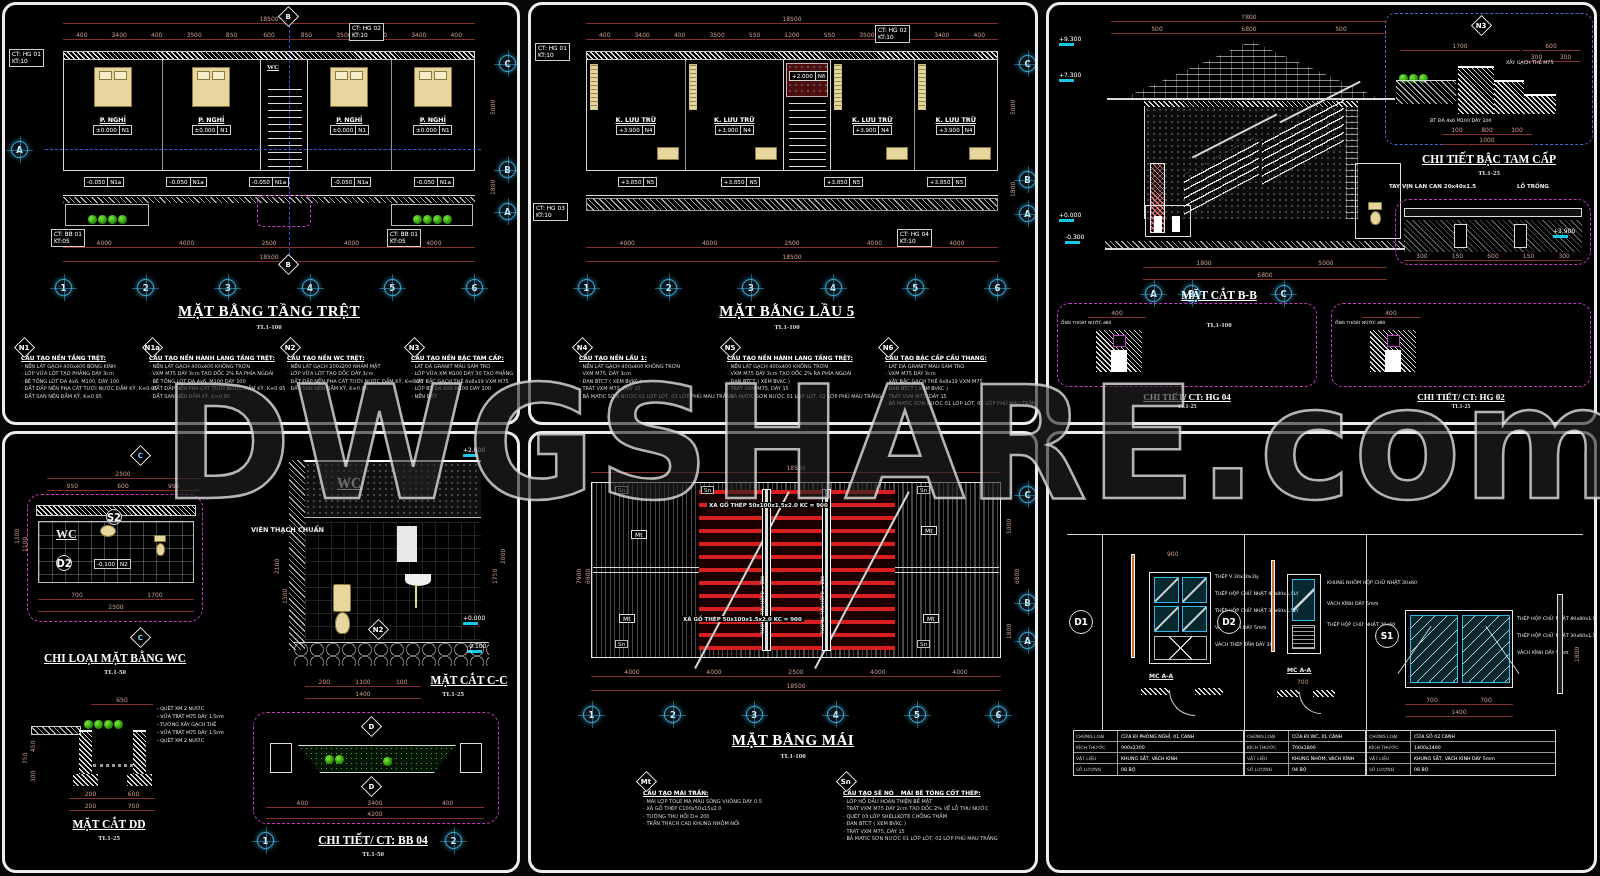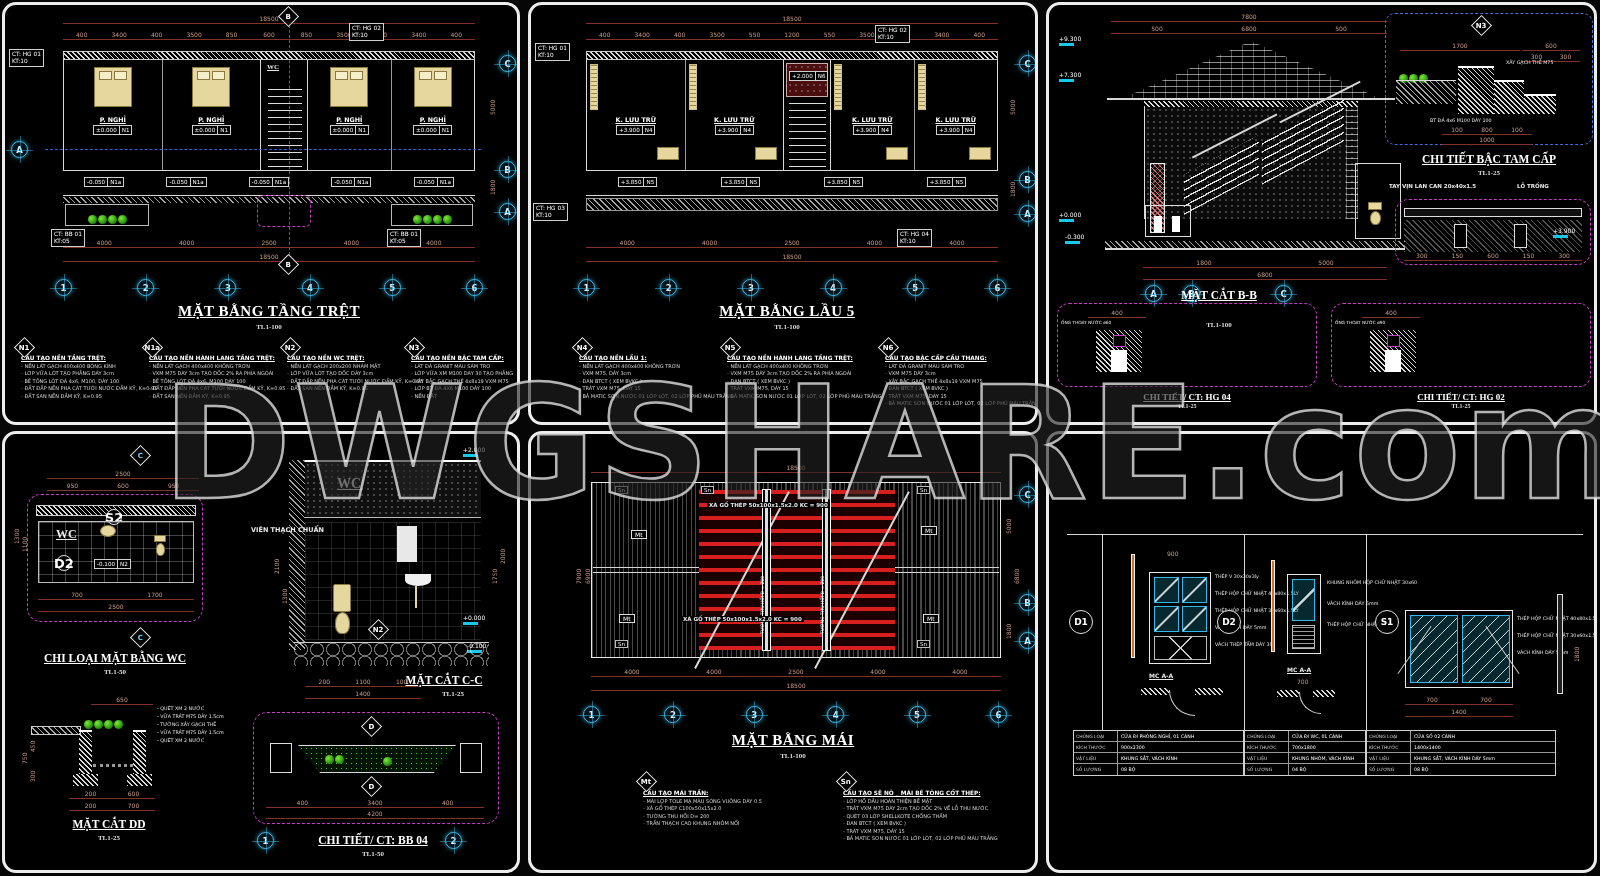--- a/index.html
+++ b/index.html
@@ -51,21 +51,21 @@
 .bdh{position:absolute;border-top:1.6px dashed #3a5bdf}
 .bdv{position:absolute;border-left:1.6px dashed #3a5bdf}
 .level{position:absolute;color:#fff;font-size:6px;white-space:nowrap}
 .level::after{content:'';display:block;width:15px;height:3px;background:#19c8e6;margin-top:1px}
 .note{position:absolute}
 .note .nt{color:#fff;font-size:5.8px;font-weight:bold;text-decoration:underline;margin-bottom:2px;white-space:nowrap}
 .note .nl{color:#d6d6d6;font-size:5px;line-height:7.4px;white-space:nowrap}
 .bush{display:inline-block;width:9px;height:9px;border-radius:50%;background:radial-gradient(circle at 35% 35%,#7ee83c,#1e8a06 70%);margin:0 .5px;vertical-align:middle}
 .glass{position:absolute;background:rgba(30,180,210,.22);border:1px solid #35b9e9;background-image:linear-gradient(135deg,transparent 46%,rgba(255,255,255,.8) 48% 52%,transparent 54%)}
 .clabel{position:absolute;width:24px;height:24px;border:1.6px solid #e5e5e5;border-radius:50%;color:#fff;font-weight:bold;font-size:9px;display:flex;align-items:center;justify-content:center;background:#000}
-.clabel.sm{width:16px;height:16px;font-size:13px;border-width:1.2px}
+.clabel.sm{width:16px;height:16px;font-size:10px;border-width:1.2px}
 .spec{position:absolute;border:1px solid #cfcfcf;background:#000}
 .sr{display:flex;border-bottom:1px solid #9a9a9a;height:11px}
 .sr:last-child{border-bottom:none}
 .sk{width:44px;border-right:1px solid #9a9a9a;color:#cfcfcf;font-size:4.5px;display:flex;align-items:center;padding-left:2px;white-space:nowrap}
 .sv{flex:1;color:#fff;font-size:4.7px;display:flex;align-items:center;padding-left:3px;white-space:nowrap;overflow:hidden}
 .lbl{color:#e8e8e8;font-size:4.8px;white-space:nowrap}
 .lblcol{position:absolute;display:flex;flex-direction:column}
 .arc{position:absolute;border:1px solid #cfcfcf;border-top:none;border-right:none;border-radius:0 0 0 100%}
 .mtb{position:absolute;border:1px solid #ddd;color:#fff;font-size:6px;padding:0 3px;background:#000;z-index:2}
 .snb{position:absolute;color:#fff;font-size:5.5px;border:1px solid #bbb;padding:0 2px;background:#000;z-index:2}
@@ -621,21 +621,21 @@
     <div class="vdim" style="left:486px;top:150px">1750</div>
     <div class="vdim" style="left:494px;top:130px">2000</div>
     <div class="drow" style="left:300px;top:244px;width:116px">
         <span>200</span>
         <span>1100</span>
         <span>100</span>
       </div>
     <div class="drow" style="left:300px;top:256px;width:116px">
         <span>1400</span>
       </div>
-    <div class="ttl2" style="left:439px;top:240px">MẶT CẮT C-C</div>
+    <div class="ttl2" style="left:464px;top:240px">MẶT CẮT C-C</div>
     <div class="sc" style="left:448px;top:256px">TL1-25</div>
 
     <div class="drow" style="left:86px;top:262px;width:62px">
         <span>650</span>
       </div>
     <div class="lblcol" style="left:152px;top:272px;gap:3px">
         <div class="lbl">- QUÉT XM 2 NƯỚC</div>
         <div class="lbl">- VỮA TRÁT M75 DÀY 1.5cm</div>
         <div class="lbl">- TƯỜNG XÂY GẠCH THẺ</div>
         <div class="lbl">- VỮA TRÁT M75 DÀY 1.5cm</div>
@@ -808,21 +808,21 @@
         <div class="lbl">KHUNG NHÔM HỘP CHỮ NHẬT 30x60</div>
         <div class="lbl">VÁCH KÍNH DÀY 5mm</div>
         <div class="lbl">THÉP HỘP CHỮ NHẬT 30x60</div>
       </div>
     <div class="t" style="left:238px;top:232px;font-size:6px;font-weight:bold;text-decoration:underline">MC A-A</div>
     <div class="dim" style="left:248px;top:244px">700</div>
     <div class="hatchd" style="position:absolute;left:228px;top:256px;width:22px;height:7px"></div>
     <div class="hatchd" style="position:absolute;left:264px;top:256px;width:22px;height:7px"></div>
     <div class="arc" style="left:250px;top:258px;width:22px;height:22px"></div>
 
-    <div class="clabel" style="left:326px;top:176px">S1</div>
+    <div class="clabel" style="left:326px;top:190px">S1</div>
     <div style="position:absolute;left:356px;top:176px;width:108px;height:78px;border:1.5px solid #e8e8e8">
       <div class="glass tile" style="left:4px;top:4px;width:48px;height:68px;background-size:12px 12px"></div>
       <div class="glass tile" style="left:56px;top:4px;width:48px;height:68px;background-size:12px 12px"></div>
       <div class="line" style="left:8px;top:10px;width:1px;height:58px;transform:rotate(35deg);background:#ccc"></div>
       <div class="line" style="left:96px;top:10px;width:1px;height:58px;transform:rotate(-35deg);background:#ccc"></div>
     </div>
     <div class="lblcol" style="left:468px;top:182px;gap:12px">
         <div class="lbl">THÉP HỘP CHỮ NHẬT 40x80x1.5LY</div>
         <div class="lbl">THÉP HỘP CHỮ NHẬT 30x60x1.5LY</div>
         <div class="lbl">VÁCH KÍNH DÀY 5mm</div>

